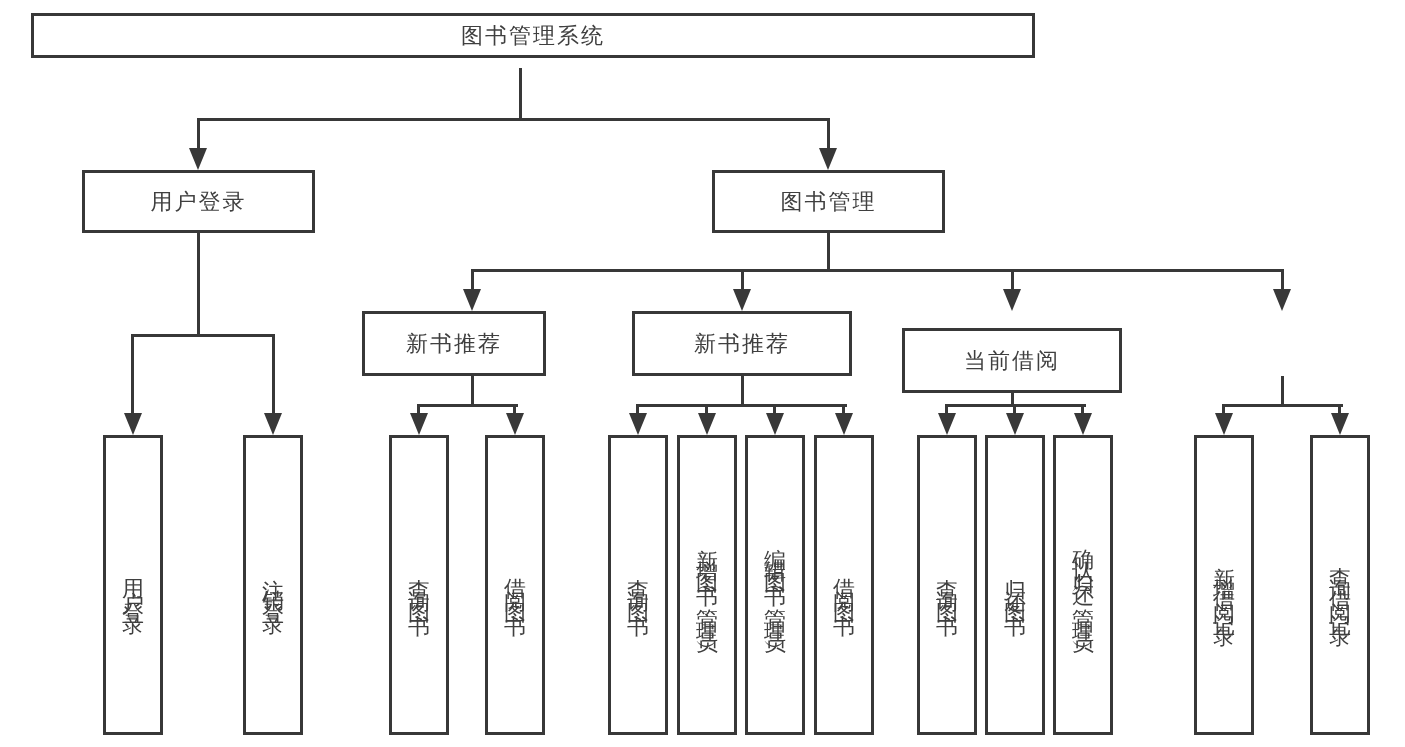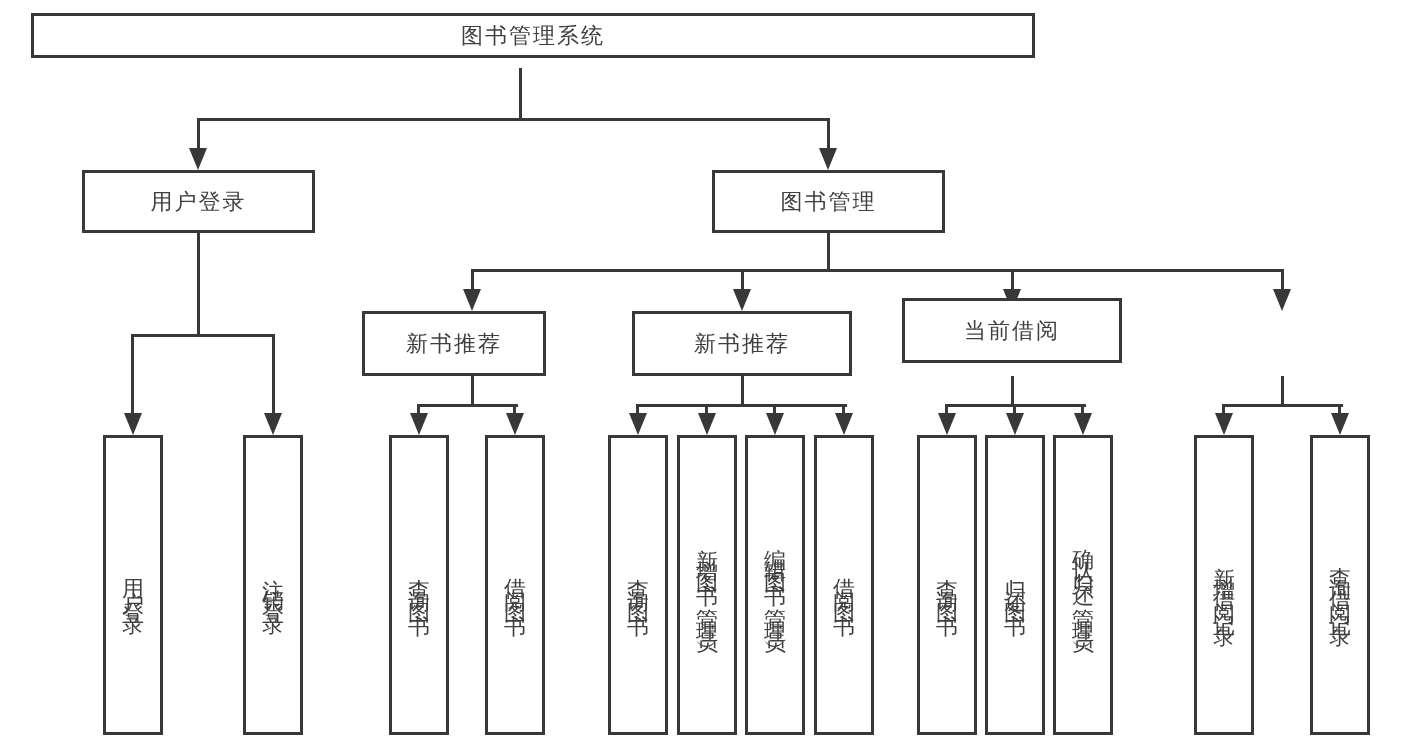--- a/index.html
+++ b/index.html
@@ -98,21 +98,21 @@
   <div class="ar" style="left:1003px;top:289px;"></div>
   <div class="vl" style="left:1281px;top:269px;height:23px;"></div>
   <div class="ar" style="left:1273px;top:289px;"></div>
 
   <div class="box" style="left:362px;top:311px;width:184px;height:65px;">
     <span>新书推荐</span>
   </div>
   <div class="box" style="left:632px;top:311px;width:220px;height:65px;">
     <span>新书推荐</span>
   </div>
-  <div class="box" style="left:902px;top:298px;width:220px;height:65px;">
+  <div class="box" style="left:902px;top:328px;width:220px;height:65px;">
     <span>当前借阅</span>
   </div>
 
   <div class="vl" style="left:471px;top:376px;height:31px;"></div>
   <div class="hl" style="left:417px;top:404px;width:101px;"></div>
   <div class="vl" style="left:417px;top:404px;height:12px;"></div>
   <div class="ar" style="left:410px;top:413px;"></div>
   <div class="vl" style="left:513px;top:404px;height:12px;"></div>
   <div class="ar" style="left:506px;top:413px;"></div>
 

